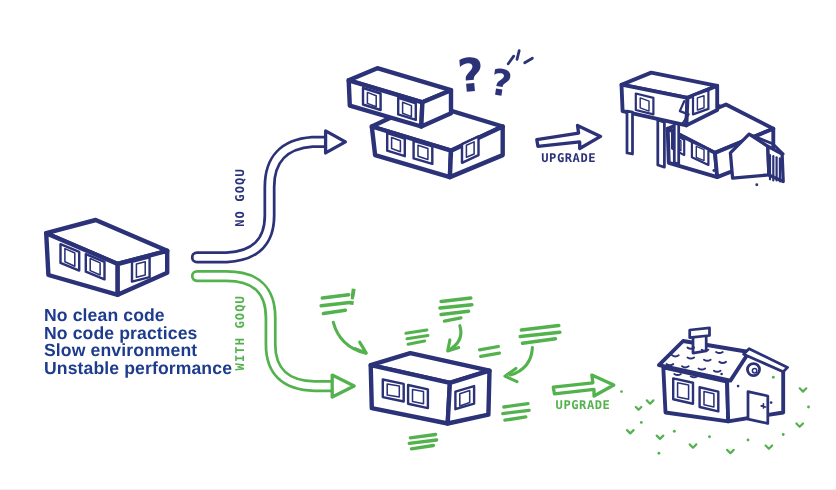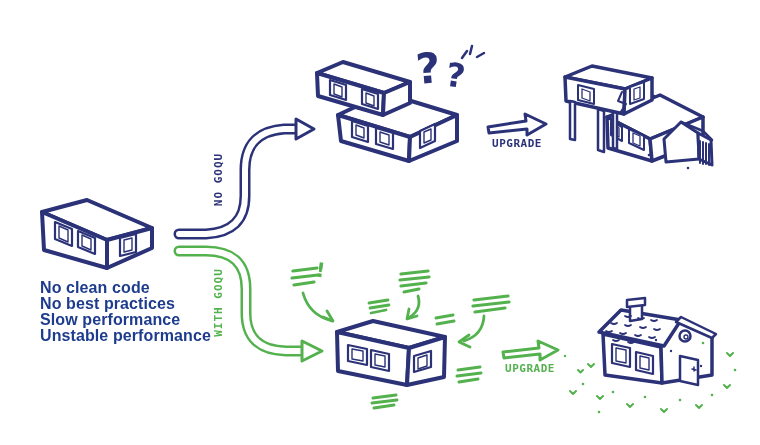--- a/index.html
+++ b/index.html
@@ -277,22 +277,22 @@
     <circle class="dG" cx="703" cy="343" r="1.3"></circle>
     <path class="iG" stroke-width="2" d="M570,391 l3,3 l3,-3"></path>
     <circle class="dG" cx="565" cy="356" r="1.2"></circle>
     <path class="iG" stroke-width="2" d="M578,370 l2.5,2.5 l2.5,-2.5"></path>
     <circle class="dG" cx="599" cy="412" r="1.3"></circle>
   </g>
 </svg>
 
   <div class="txtblock">
     <div>No clean code</div>
-    <div>No best practices</div>
-    <div>Slow performance</div>
+    <div>No code practices</div>
+    <div>Slow environment</div>
     <div>Unstable performance</div>
   </div>
 
   <div class="hand lblNo">NO GOQU</div>
   <div class="hand lblWith">WITH GOQU</div>
 
   <div class="qmark q1">?</div>
   <div class="qmark q2">?</div>
 
   <div class="hand upgTop">UPGRADE</div>

